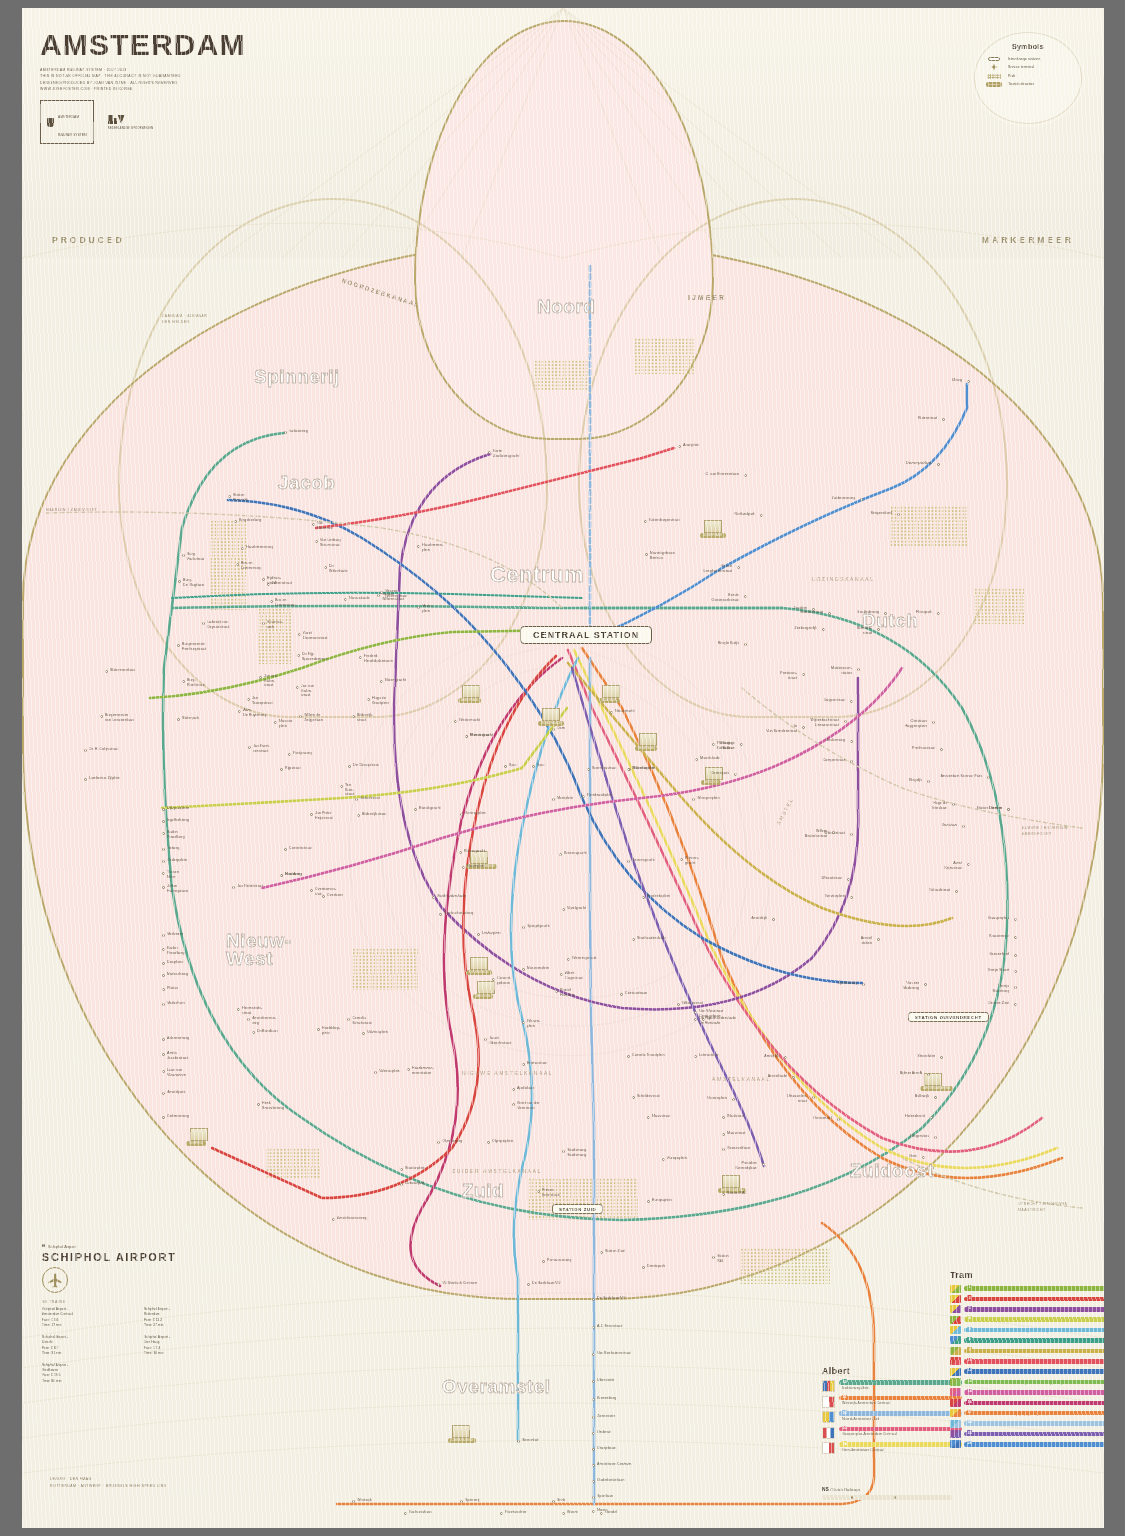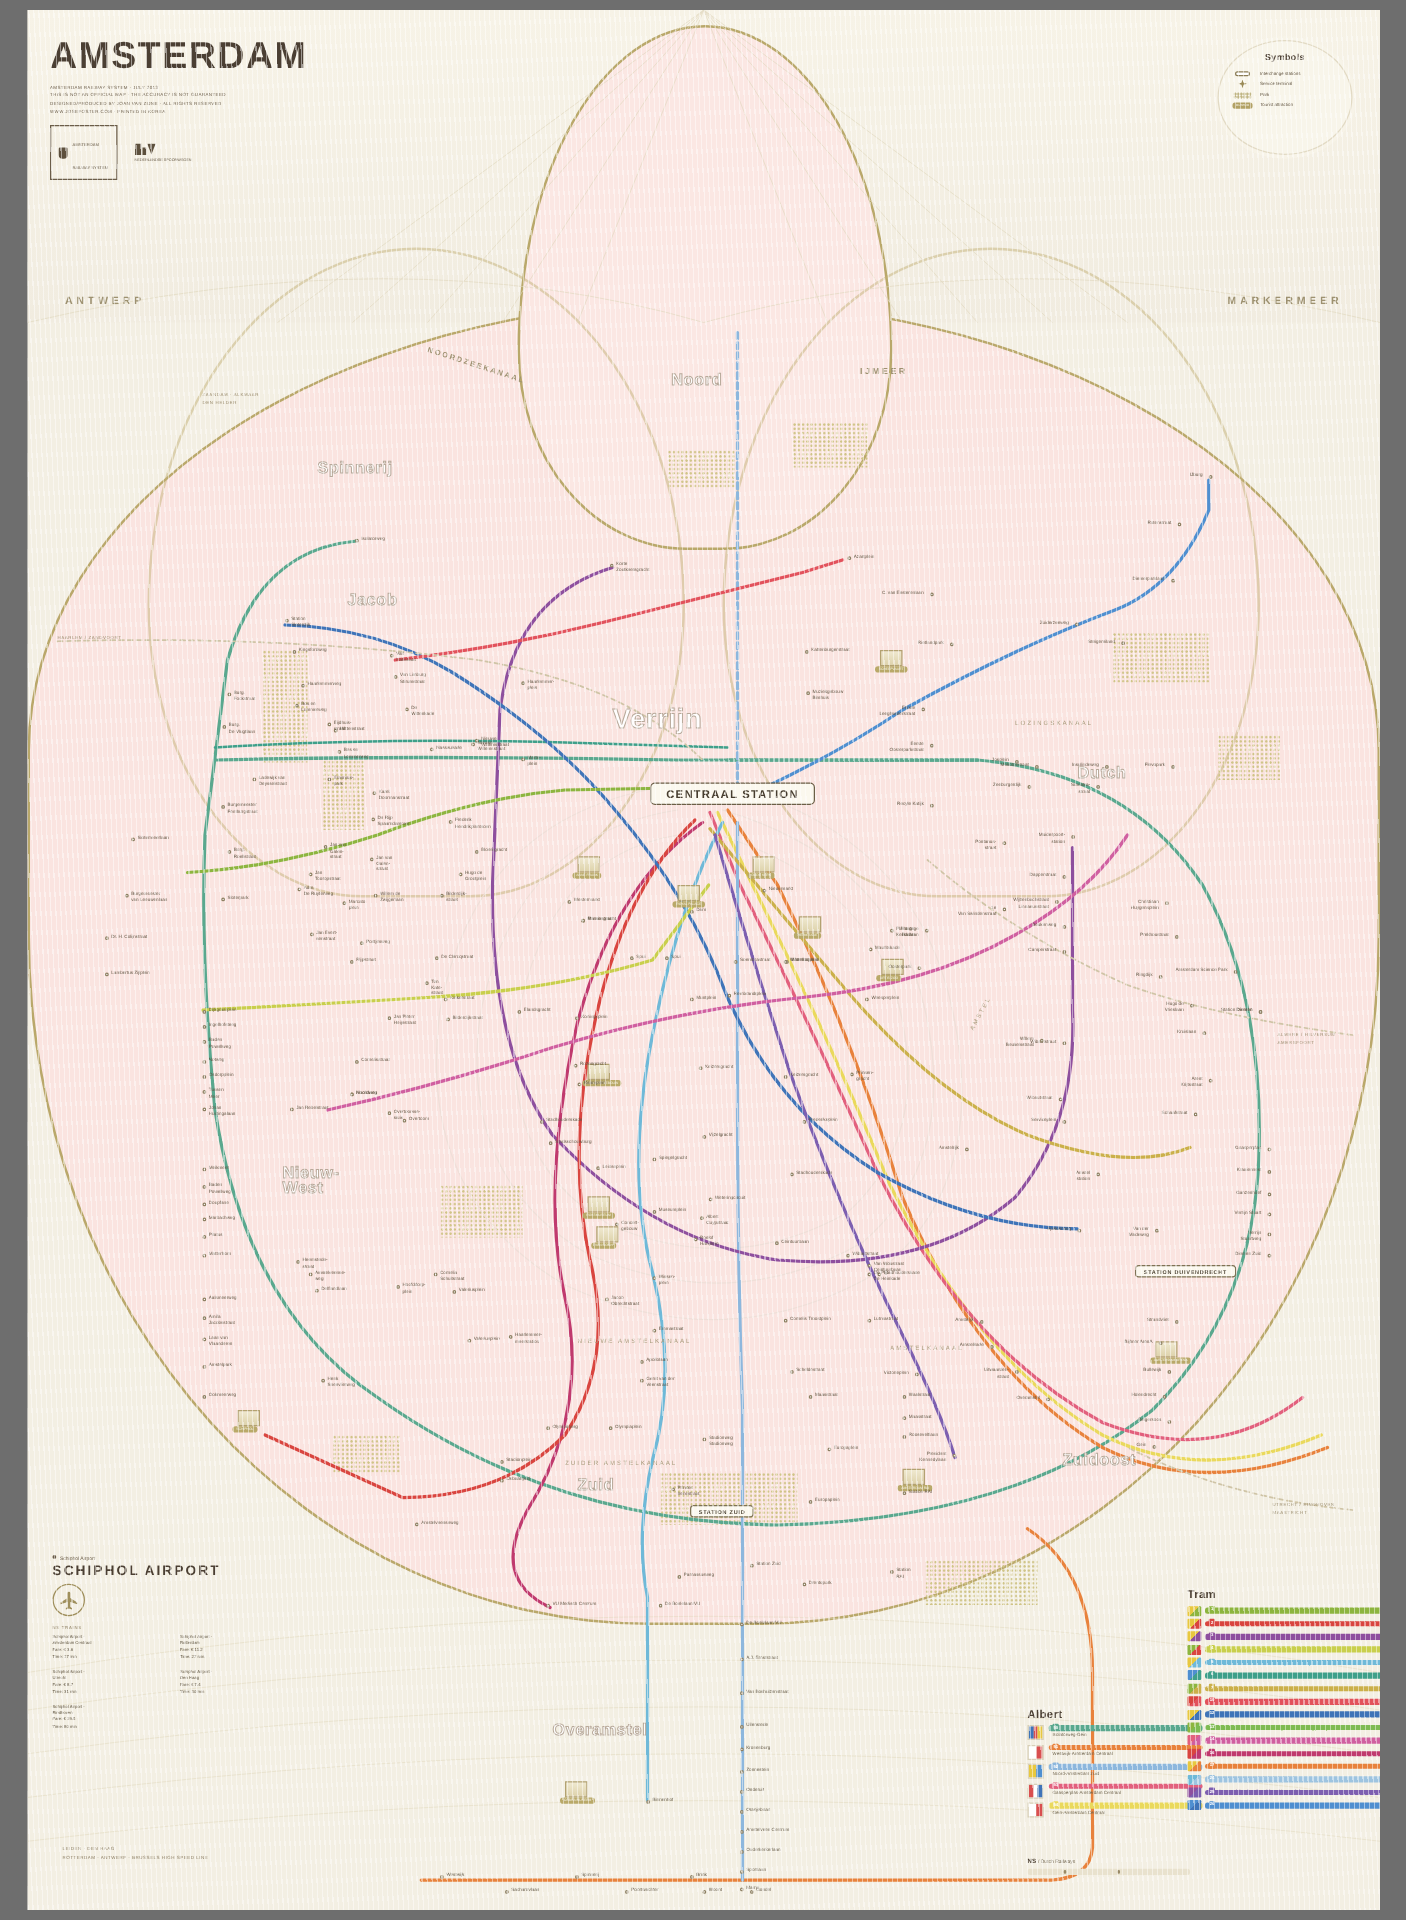--- a/index.html
+++ b/index.html
@@ -84,21 +84,21 @@
   .ico-tour { width:16px; height:5px; background:#b2a164; border-radius:2px;
     display:flex; align-items:center; justify-content:center; }
   .ico-tour em { font-size:2.4px; color:#f6f2e3; font-style:normal; }
 
   
   .geo {
     position:absolute; z-index:30; color:#9d9170; font-size:8.5px;
     letter-spacing:3px; font-weight:bold;
   }
   .district {
-    position:absolute; z-index:32; font-size:13px; font-weight:bold;
+    position:absolute; z-index:32; font-size:19px; font-weight:bold;
     color:rgba(255,255,255,.92); letter-spacing:.5px;
     -webkit-text-stroke:.8px #b8a99a; text-shadow:0 1px 0 rgba(255,255,255,.5);
   }
   .canal-lbl {
     position:absolute; z-index:31; font-size:5px; letter-spacing:1.6px; color:#a89c7c;
   }
 
   
   svg.net { position:absolute; left:0; top:0; width:1082px; height:1520px; z-index:20; }
 
@@ -328,29 +328,29 @@
       <path d="M240 880 Q 330 860 420 830 Q 520 800 620 790 Q 720 780 790 740 Q 850 706 880 660" stroke="#d05fa0"></path>
 
       <g stroke="#cfc4a6" stroke-width="1.4" stroke-dasharray="4 3">
         <path d="M24 505 Q 200 500 360 520 Q 480 540 540 600"></path>
         <path d="M1060 820 Q 950 805 880 780 Q 790 740 720 680"></path>
         <path d="M1060 1200 Q 960 1190 880 1150"></path>
       </g>
     </g>
   </svg>
 
-  <div class="geo" style="left:30px;top:227px">ANTWERP</div>
+  <div class="geo" style="left:30px;top:227px">PRODUCED</div>
   <div class="geo" style="left:960px;top:227px">MARKERMEER</div>
   <div class="geo" style="left:666px;top:286px;letter-spacing:2px;font-size:7px">IJMEER</div>
   <div class="geo" style="left:318px;top:282px;font-size:6px;letter-spacing:1.6px;transform:rotate(18deg)">NOORDZEEKANAAL</div>
 
   <div class="district" style="left:515px;top:288px">Noord</div>
   <div class="district" style="left:232px;top:358px">Spinnerij</div>
   <div class="district" style="left:256px;top:464px">Jacob</div>
-  <div class="district" style="left:468px;top:554px;font-size:22px">Verrijn</div>
+  <div class="district" style="left:468px;top:554px;font-size:22px">Centrum</div>
   <div class="district" style="left:840px;top:602px">Dutch</div>
   <div class="district" style="left:204px;top:924px;width:66px;line-height:.95">Nieuw-West</div>
   <div class="district" style="left:440px;top:1172px">Zuid</div>
   <div class="district" style="left:828px;top:1152px">Zuidoost</div>
   <div class="district" style="left:420px;top:1368px">Overamstel</div>
 
   <div class="canal-lbl" style="left:748px;top:800px;transform:rotate(-62deg)">AMSTEL</div>
   <div class="canal-lbl" style="left:440px;top:1062px">NIEUWE AMSTELKANAAL</div>
   <div class="canal-lbl" style="left:430px;top:1160px">ZUIDER AMSTELKANAAL</div>
   <div class="canal-lbl" style="left:690px;top:1068px">AMSTELKANAAL</div>

